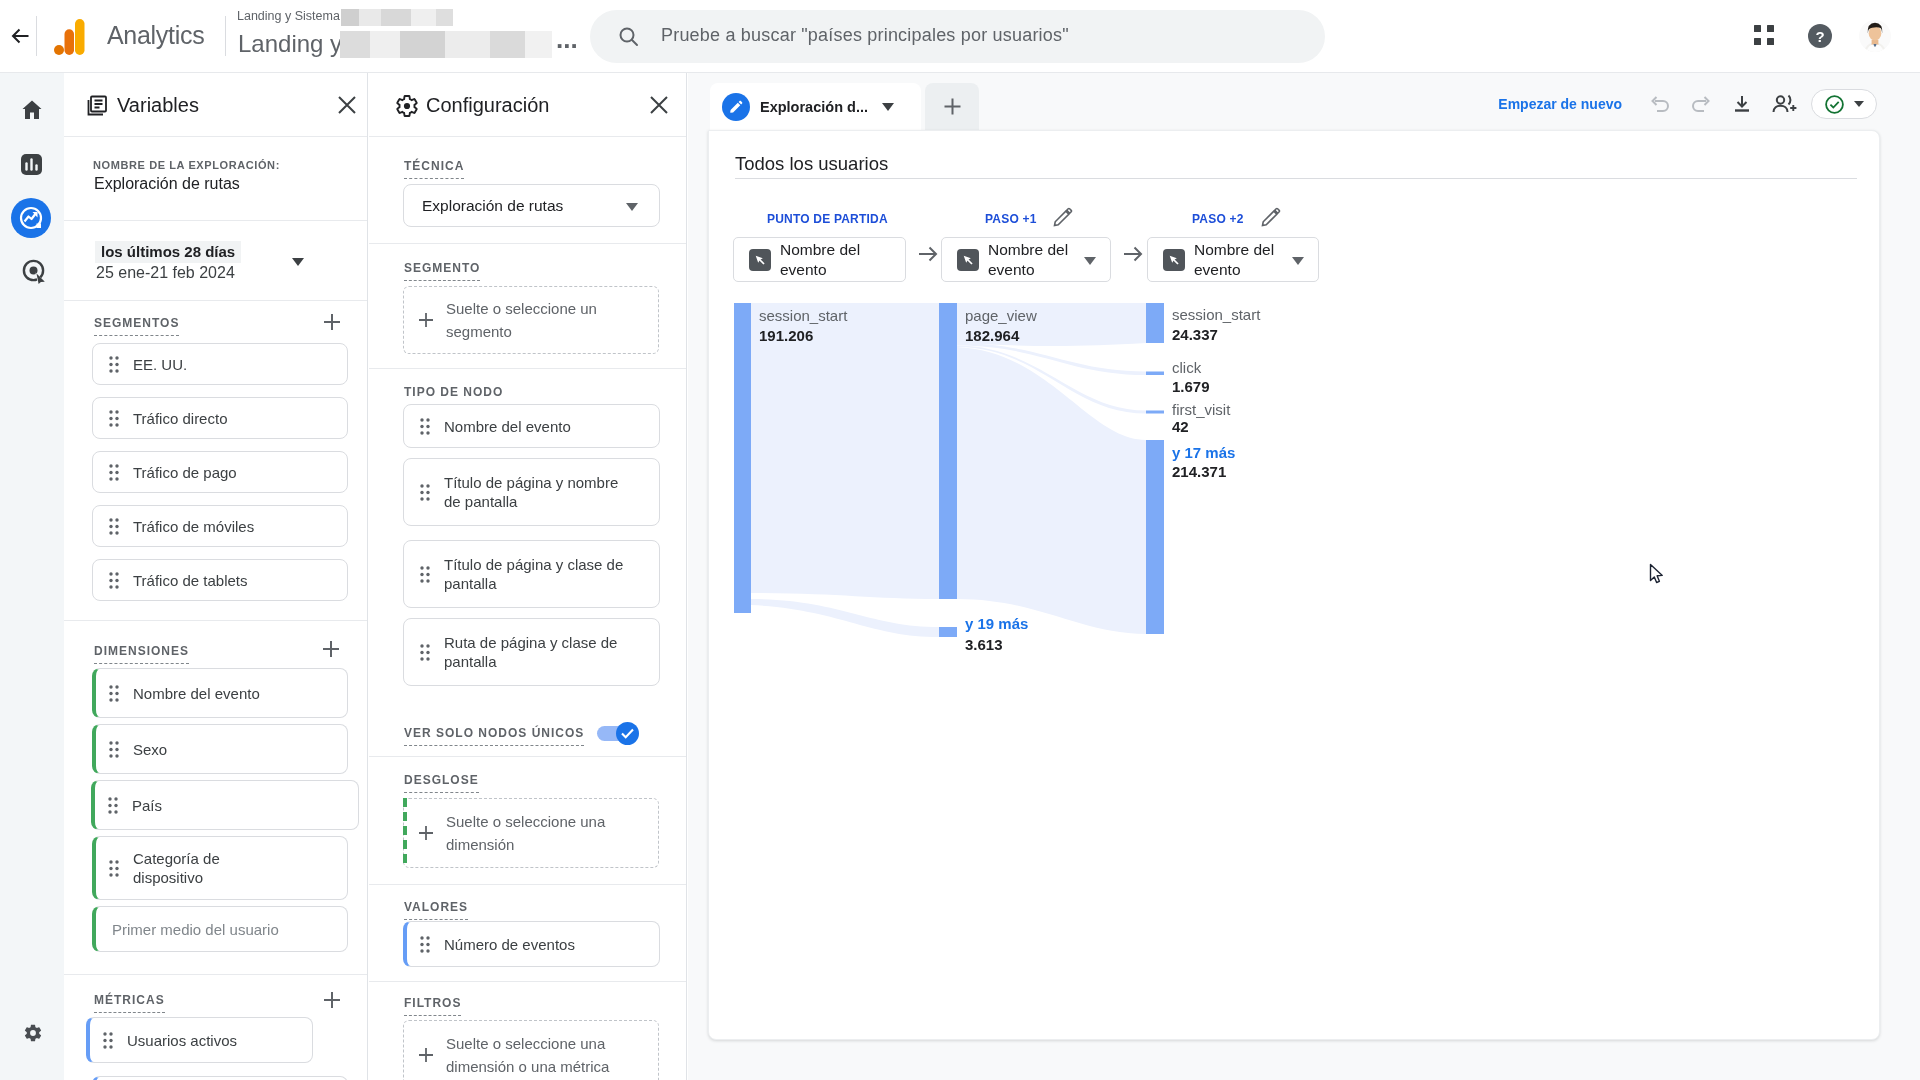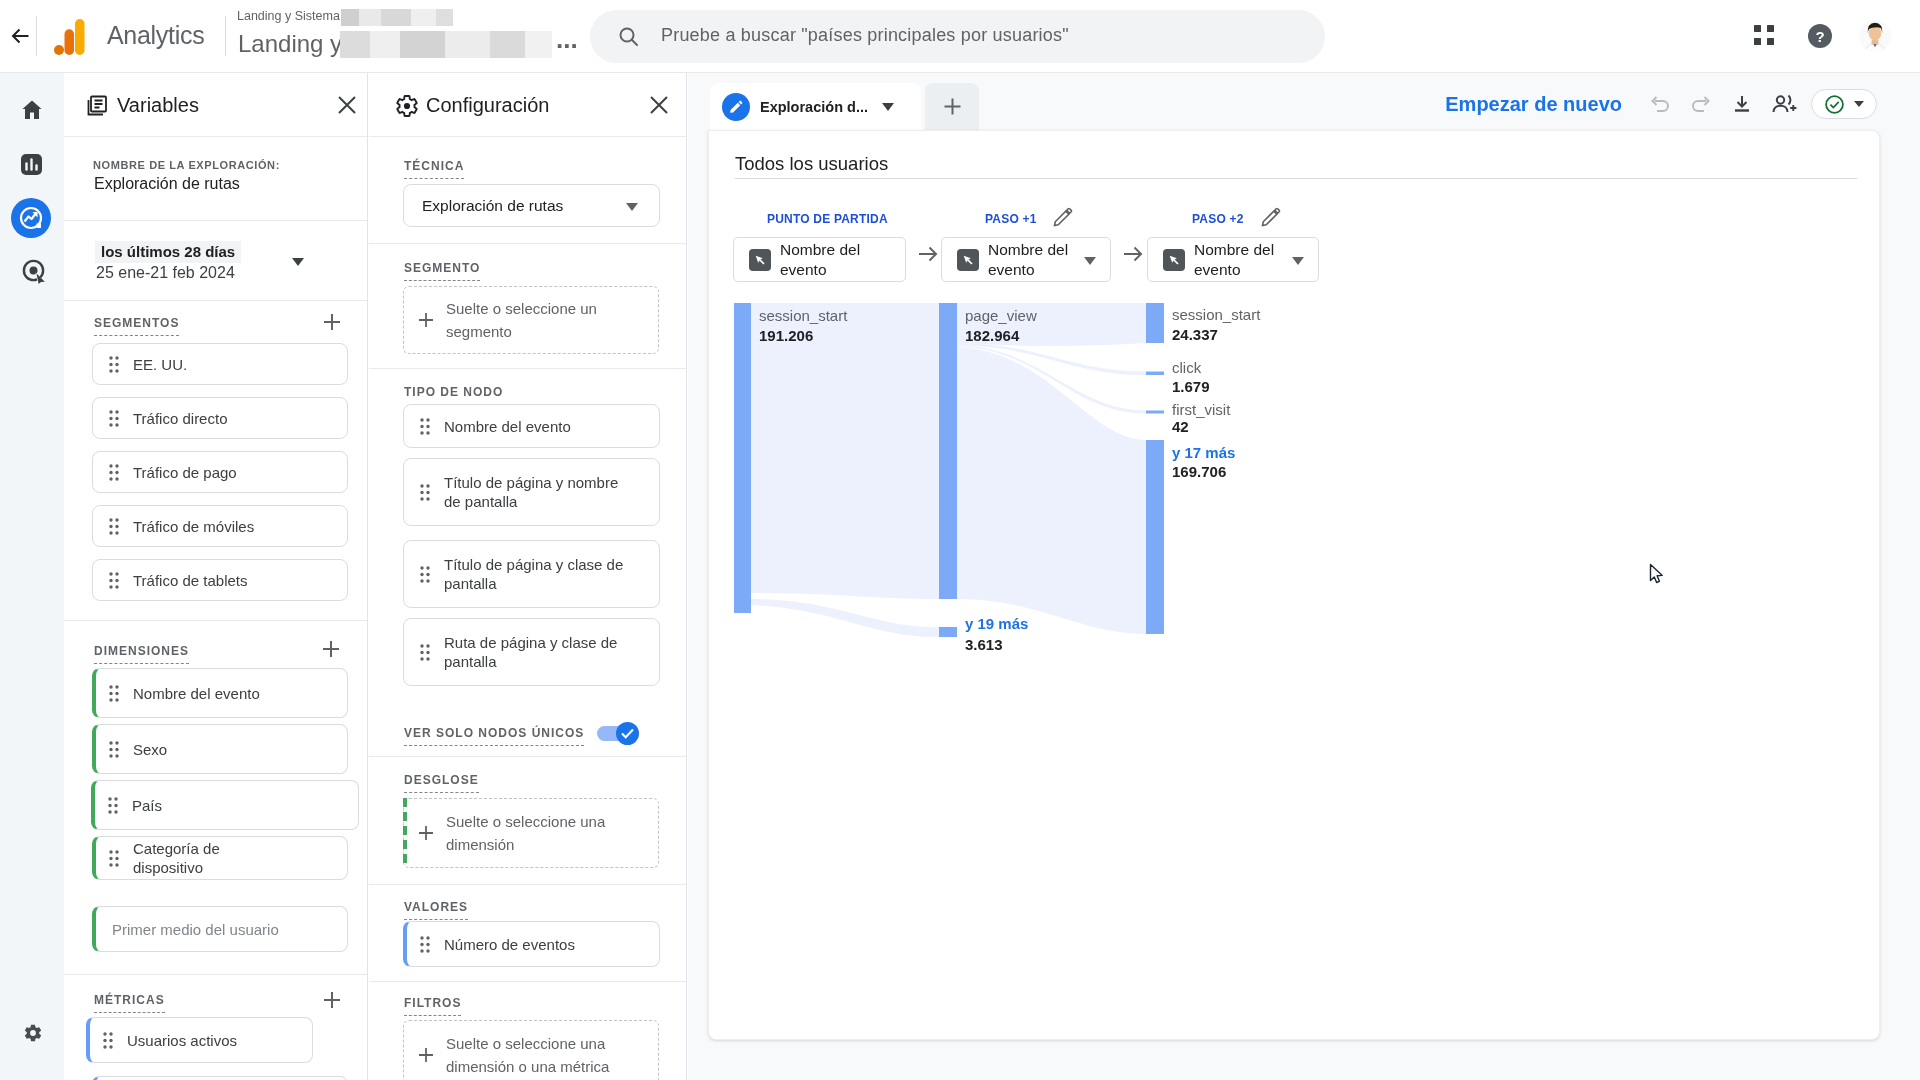--- a/index.html
+++ b/index.html
@@ -40,21 +40,21 @@
 .dashbox{position:absolute;border:1px dashed #c0c4c9;border-radius:6px;display:flex;align-items:center;font-size:15px;color:#5f6368;line-height:23px}
 .dashbox .pl{margin:0 12px 0 14px;flex:none}
 
 #work{position:absolute;left:688px;top:72px;width:1232px;height:1008px;background:#f8f9fa;z-index:2}
 #tab{position:absolute;left:22px;top:11px;width:211px;height:47px;background:#fff;border-radius:8px 8px 0 0;display:flex;align-items:center}
 #tab .pen{margin:0 10px 0 12px}
 #tab .tt{font-size:14.5px;font-weight:bold;color:#202124}
 #plustab{position:absolute;left:237px;top:11px;width:54px;height:47px;background:#eceff1;border-radius:8px 8px 0 0}
 #toolbar{position:absolute;right:43px;top:14px;height:36px;display:flex;align-items:center}
 #toolbar svg{flex:none}
-#empezar{font-size:20px;font-weight:bold;color:#1a73e8;margin-right:22px}
+#empezar{font-size:14px;font-weight:bold;color:#1a73e8;margin-right:22px}
 #card{position:absolute;left:20px;top:58px;width:1172px;height:910px;background:#fff;border:1px solid #eceef0;box-shadow:0 1px 3px rgba(60,64,67,.18);border-radius:0 8px 8px 8px}
 #card h1{position:absolute;left:26px;top:22px;font-size:18.5px;font-weight:normal;color:#202124}
 #card .rule{position:absolute;left:26px;top:47px;width:1122px;height:1px;background:#dadce0}
 .steplab{position:absolute;font-size:12px;font-weight:bold;color:#1d4ed8;letter-spacing:.2px}
 .nodebox{position:absolute;top:106px;height:45px;background:#fff;border:1px solid #dadce0;border-radius:5px;display:flex;align-items:center}
 .nodebox .nicon{flex:none;width:22px;height:22px;background:#50555a;border-radius:4px;margin:0 9px 0 15px;position:relative}
 .nodebox .ntext{font-size:15.5px;color:#202124;line-height:19.5px}
 .caret{width:0;height:0;border-left:6px solid transparent;border-right:6px solid transparent;border-top:8px solid #5f6368}
 
 .sk-name{position:absolute;font-size:15px;color:#5f6368}
@@ -258,21 +258,21 @@
   <div class="chip dim" style="left:27px;top:708px;width:268px;height:50px"><svg class="dots" width="10" height="17" viewBox="0 0 10 17">
         <g fill="#5f6368">
           <circle cx="2" cy="2" r="1.7"></circle>
           <circle cx="8" cy="2" r="1.7"></circle>
           <circle cx="2" cy="8.5" r="1.7"></circle>
           <circle cx="8" cy="8.5" r="1.7"></circle>
           <circle cx="2" cy="15" r="1.7"></circle>
           <circle cx="8" cy="15" r="1.7"></circle>
         </g>
       </svg>País</div>
-  <div class="chip dim" style="left:28px;top:764px;width:256px;height:44px">
+  <div class="chip dim" style="left:28px;top:764px;width:256px;height:64px">
       <svg class="dots" width="10" height="17" viewBox="0 0 10 17">
         <g fill="#5f6368">
           <circle cx="2" cy="2" r="1.7"></circle>
           <circle cx="8" cy="2" r="1.7"></circle>
           <circle cx="2" cy="8.5" r="1.7"></circle>
           <circle cx="8" cy="8.5" r="1.7"></circle>
           <circle cx="2" cy="15" r="1.7"></circle>
           <circle cx="8" cy="15" r="1.7"></circle>
         </g>
       </svg>
@@ -532,19 +532,19 @@
     <div class="sk-val" style="left:256px;top:196px">182.964</div>
     <div class="sk-more" style="left:256px;top:484px">y 19 más</div>
     <div class="sk-val" style="left:256px;top:505px">3.613</div>
     <div class="sk-name" style="left:463px;top:175px">session_start</div>
     <div class="sk-val" style="left:463px;top:195px">24.337</div>
     <div class="sk-name" style="left:463px;top:228px">click</div>
     <div class="sk-val" style="left:463px;top:247px">1.679</div>
     <div class="sk-name" style="left:463px;top:270px">first_visit</div>
     <div class="sk-val" style="left:463px;top:287px">42</div>
     <div class="sk-more" style="left:463px;top:313px">y 17 más</div>
-    <div class="sk-val" style="left:463px;top:332px">169.706</div>
+    <div class="sk-val" style="left:463px;top:332px">214.371</div>
   </div>
 </div>
 
 <svg class="abs" style="left:1649px;top:563px;z-index:9" width="17" height="24" viewBox="0 0 17 24">
     <path d="M1.5 1.5 L1.5 17.5 L5.3 13.9 L7.6 19.5 L10.4 18.3 L8.1 12.8 L13.3 12.4 Z" fill="#fff" stroke="#1d2433" stroke-width="1.4" stroke-linejoin="round"></path>
   </svg>
 
 </body></html>

